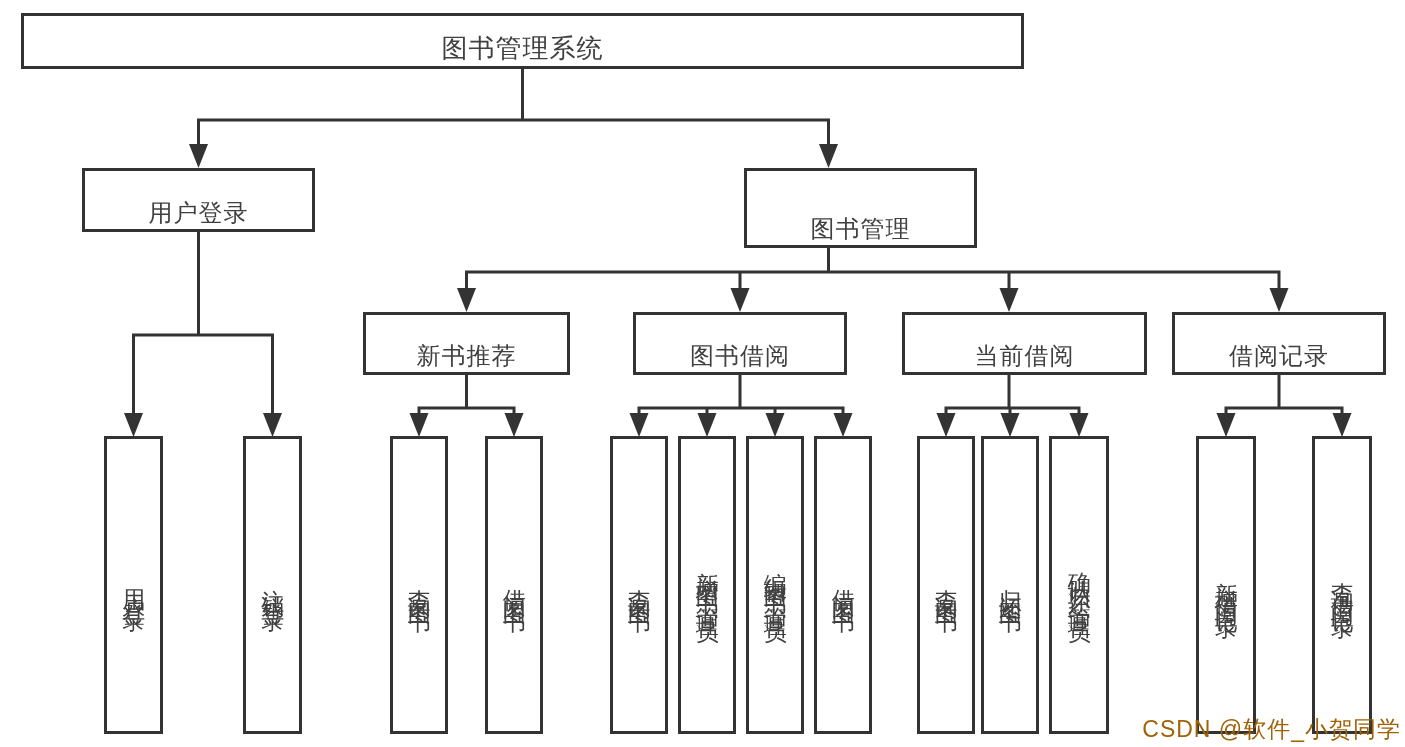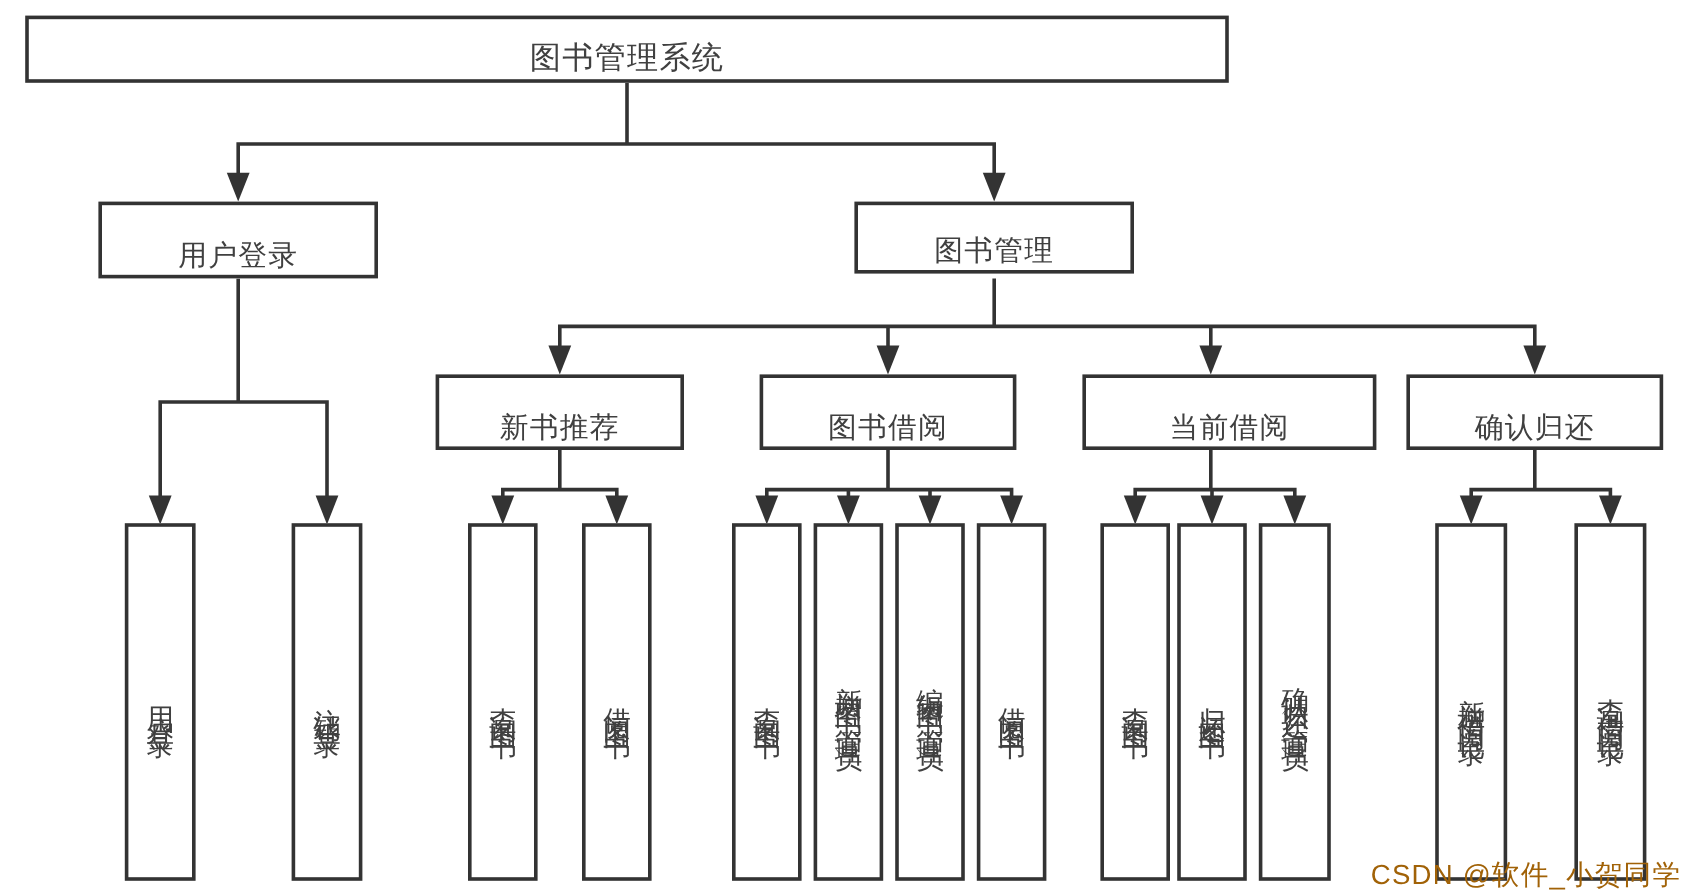--- a/index.html
+++ b/index.html
@@ -98,35 +98,35 @@
     </g>
   </svg>
 
   <div class="node root" style="left:21px; top:13px; width:1003px; height:56px;">
     <span>图书管理系统</span>
   </div>
 
   <div class="node" style="left:82px; top:168px; width:233px; height:64px;">
     <span>用户登录</span>
   </div>
-  <div class="node" style="left:712px; top:168px; width:233px; height:60px;">
+  <div class="node" style="left:744px; top:168px; width:233px; height:80px;">
     <span>图书管理</span>
   </div>
 
   <div class="node" style="left:363px; top:312px; width:207px; height:63px;">
     <span>新书推荐</span>
   </div>
   <div class="node" style="left:633px; top:312px; width:214px; height:63px;">
     <span>图书借阅</span>
   </div>
   <div class="node" style="left:902px; top:312px; width:245px; height:63px;">
     <span>当前借阅</span>
   </div>
   <div class="node" style="left:1172px; top:312px; width:214px; height:63px;">
-    <span>确认归还</span>
+    <span>借阅记录</span>
   </div>
 
   <div class="vnode" style="left:104px; top:436px; width:59px; height:298px;">
     <span class="vlabel">用户登录</span>
   </div>
   <div class="vnode" style="left:243px; top:436px; width:59px; height:298px;">
     <span class="vlabel">注销登录</span>
   </div>
 
   <div class="vnode" style="left:390px; top:436px; width:58px; height:298px;">

